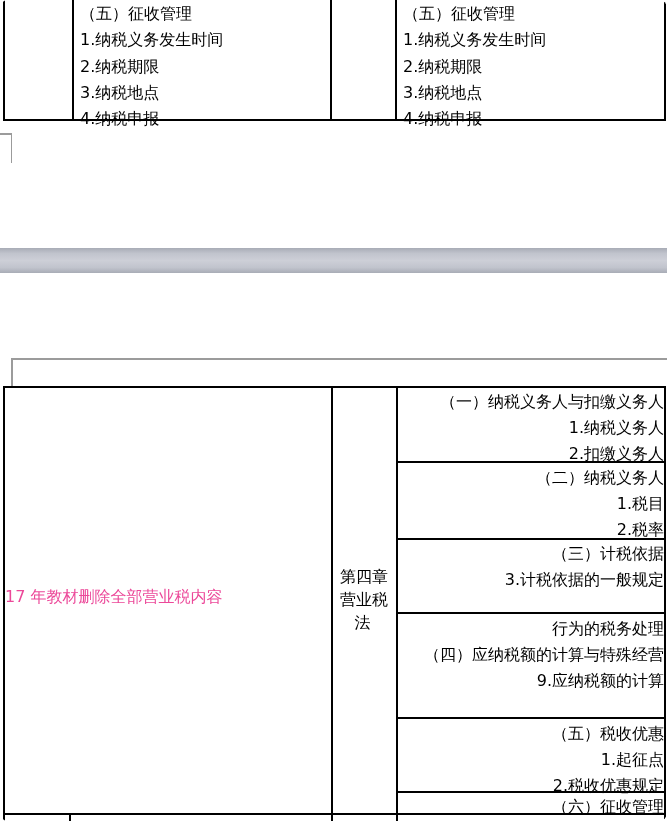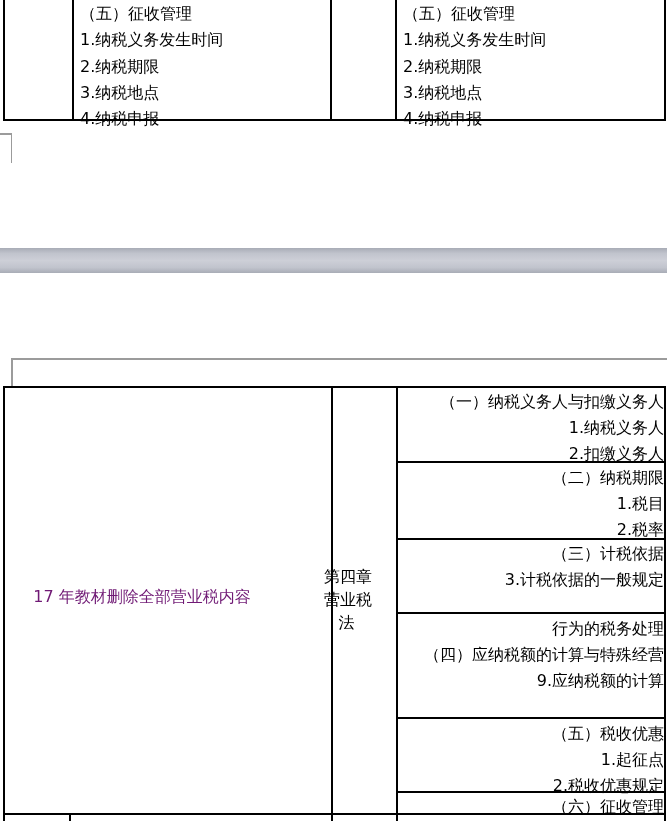--- a/index.html
+++ b/index.html
@@ -1,39 +1,39 @@
 <!DOCTYPE html>
 <html><head>
 <meta charset="utf-8">
 <style>
   html,body{margin:0;padding:0;background:#fff;}
   .canvas{
     position:relative;width:667px;height:821px;background:#ffffff;overflow:hidden;
-    font-family:"DejaVu Sans",sans-serif;font-size:16px;color:#000;
+    font-family:"DejaVu Sans",sans-serif;font-size:16px;color:#000;border-radius:8px;
   }
   
   .vl{position:absolute;width:2px;background:#000;}
   .hl{position:absolute;height:2px;background:#000;}
   
   .gvl{position:absolute;width:1.5px;background:#9b9b9b;}
   .ghl{position:absolute;height:1.5px;background:#9b9b9b;}
   
   .gap{
     position:absolute;left:0;top:248px;width:667px;height:25px;
     background:linear-gradient(180deg,#a8acb6 0%,#c1c4cd 22%,#cdcfd7 50%,#c1c4cd 78%,#a8acb6 100%);
   }
   .txt{position:absolute;}
   .txt .line{line-height:26.3px;white-space:nowrap;}
   .sect{position:absolute;left:402px;width:262px;}
   .sect .line{line-height:25.8px;white-space:nowrap;text-align:right;}
-  .chapter{position:absolute;left:324px;top:565px;width:45px;text-align:center;}
+  .chapter{position:absolute;left:340px;top:565px;width:45px;text-align:center;}
   .chapter .line{line-height:23px;white-space:nowrap;}
   .rednote{
-    position:absolute;left:5px;top:587px;width:274px;text-align:center;
-    color:#701a75;line-height:20px;white-space:nowrap;
+    position:absolute;left:5px;top:587px;width:274px;
+    color:#ec4899;line-height:20px;white-space:nowrap;
   }
 </style>
 </head>
 <body>
 
 <div class="canvas">
 
   <div>
     <div class="vl" style="left:3px;top:0;height:121px"></div>
     <div class="vl" style="left:72px;top:0;height:121px"></div>
@@ -99,21 +99,21 @@
       <div class="line">营业税</div>
       <div class="line">法</div>
     </div>
 
     <div class="sect" style="top:389px">
       <div class="line">（一）纳税义务人与扣缴义务人</div>
       <div class="line">1.纳税义务人</div>
       <div class="line">2.扣缴义务人</div>
     </div>
     <div class="sect" style="top:465px">
-      <div class="line">（二）纳税期限</div>
+      <div class="line">（二）纳税义务人</div>
       <div class="line">1.税目</div>
       <div class="line">2.税率</div>
     </div>
     <div class="sect" style="top:541px">
       <div class="line">（三）计税依据</div>
       <div class="line">3.计税依据的一般规定</div>
     </div>
     <div class="sect" style="top:616px">
       <div class="line">行为的税务处理</div>
       <div class="line">（四）应纳税额的计算与特殊经营</div>

